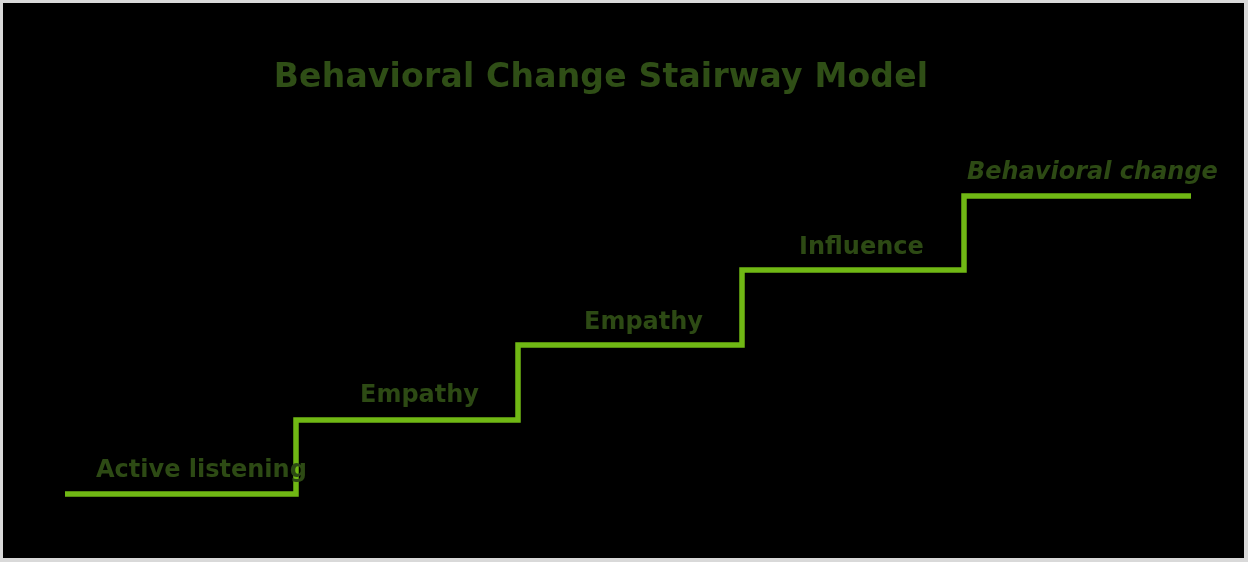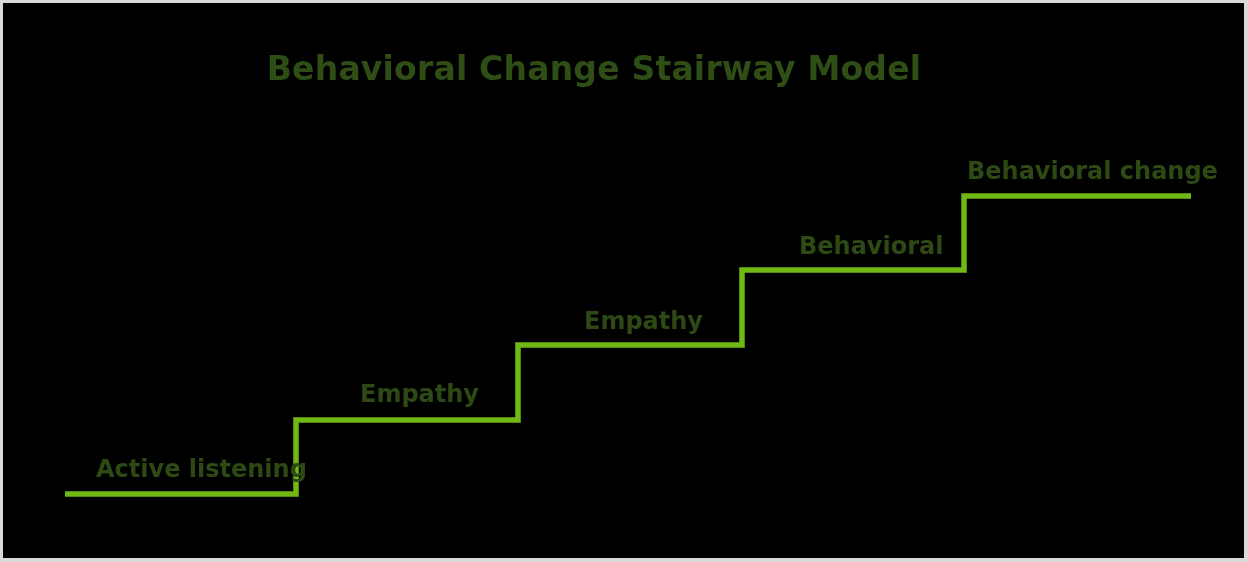--- a/index.html
+++ b/index.html
@@ -21,21 +21,21 @@
     top: 3px;
     right: 4px;
     bottom: 4px;
     background: var(--bg, #000000);
   }
   .title {
     position: absolute;
     left: 0;
     top: 48px;
     width: 1186px;
-    margin: 1px;
+    margin: 8px;
     text-align: center;
     font-size: 33px;
     font-weight: 600;
     line-height: 1.2;
     color: var(--title-color, #2f4e16);
     letter-spacing: 0.2px;
   }
   .stairs-svg {
     position: absolute;
     left: 0;
@@ -49,32 +49,32 @@
     font-size: 24px;
     font-weight: 600;
     line-height: 1;
     white-space: nowrap;
     color: var(--label-color, #2d4a14);
   }
   .step-label.step-0 { left: 96px;  top: 457px; text-align: right; }
   .step-label.step-1 { left: 360px; top: 382px; }
   .step-label.step-2 { left: 584px; top: 309px; }
   .step-label.step-3 { left: 799px; top: 234px; }
-  .step-label.step-4 { left: 967px; top: 159px; }
+  .step-label.step-4 { left: 967px; top: 159px; font-style: italic; }
 </style>
 </head>
 <body>
 
 <div class="stage">
   <div class="canvas"></div>
 
   <svg class="stairs-svg" viewBox="0 0 1248 562" xmlns="http://www.w3.org/2000/svg" aria-hidden="true">
     <polyline id="stair-polyline" fill="none" stroke-linecap="butt" stroke-linejoin="miter" points="65,494 296,494 296,420 518,420 518,345 742,345 742,270 964,270 964,196 1191,196" stroke="#70b814" stroke-width="5.5"></polyline>
   </svg>
 
   <h1 class="title">Behavioral Change Stairway Model</h1>
 
   <div class="step-label step-0">Active listening</div>
   <div class="step-label step-1">Empathy</div>
   <div class="step-label step-2">Empathy</div>
-  <div class="step-label step-3">Behavioral</div>
+  <div class="step-label step-3">Influence</div>
   <div class="step-label step-4">Behavioral change</div>
 </div>
 
 </body></html>

